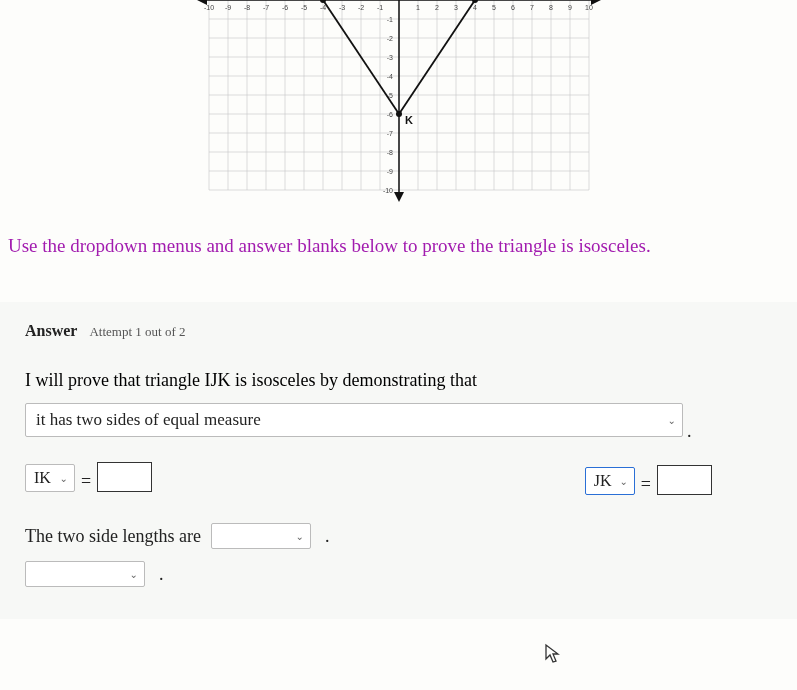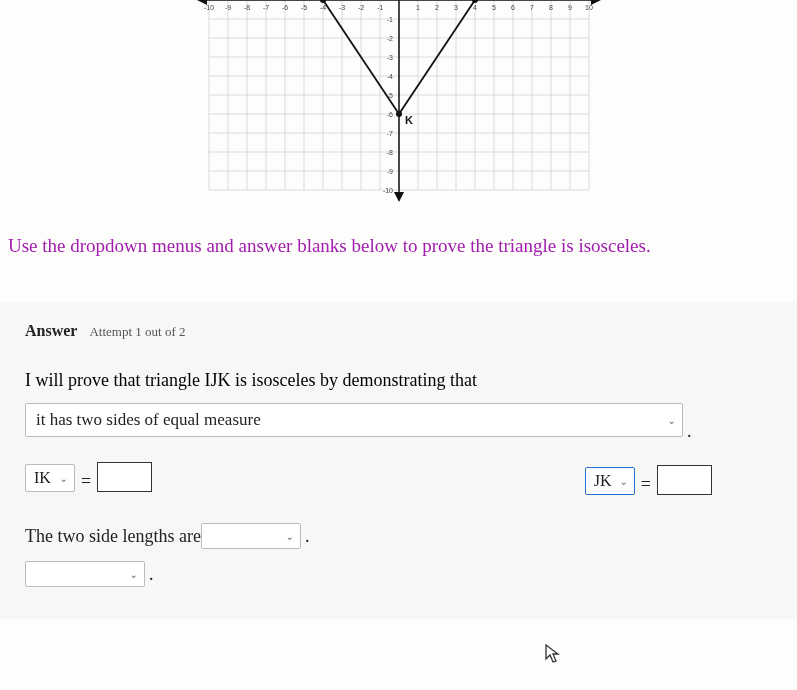--- a/index.html
+++ b/index.html
@@ -116,20 +116,21 @@
       margin-bottom: 28px;
       padding-right: 60px;
     }
     .equation-group {
       display: flex;
       align-items: flex-end;
     }
     .text-row {
       display: flex;
       align-items: center;
+      gap: 10px;
       margin-bottom: 12px;
       font-size: 18px;
     }
     .period { margin-left: 4px; font-size: 18px; }
     .cursor-icon {
       position: absolute;
       right: 235px;
       bottom: 20px;
       font-size: 20px;
       color: #333;

